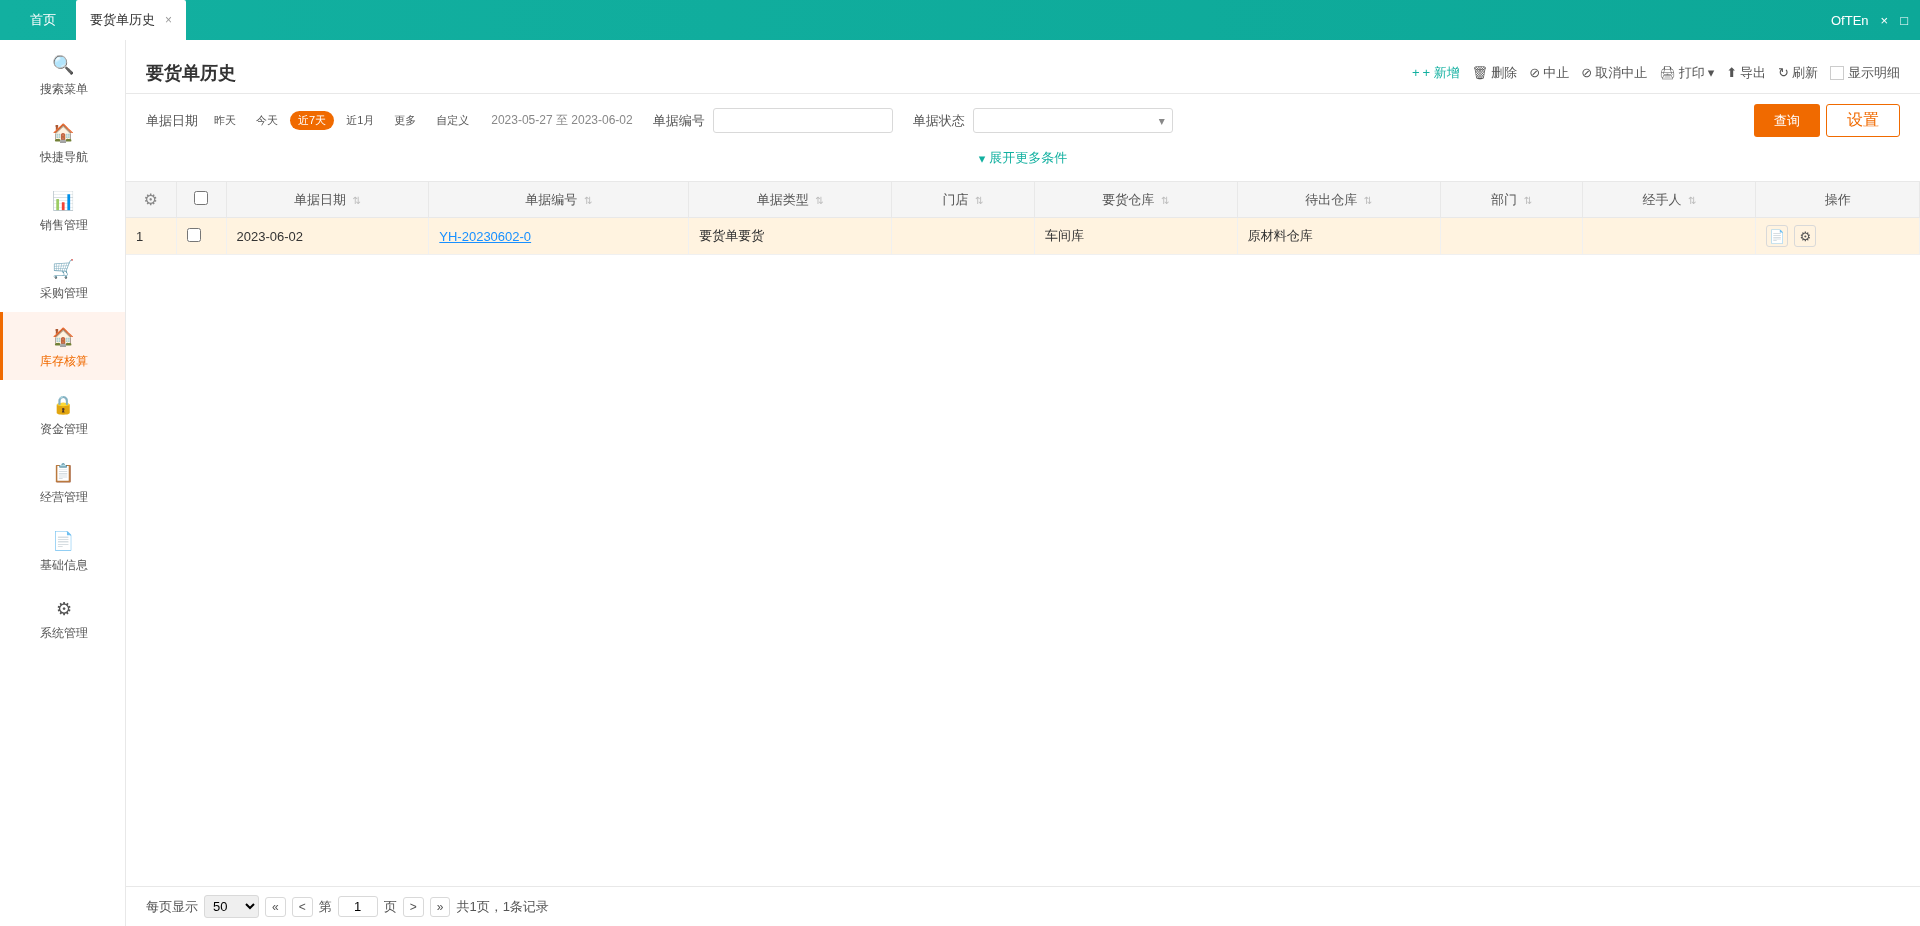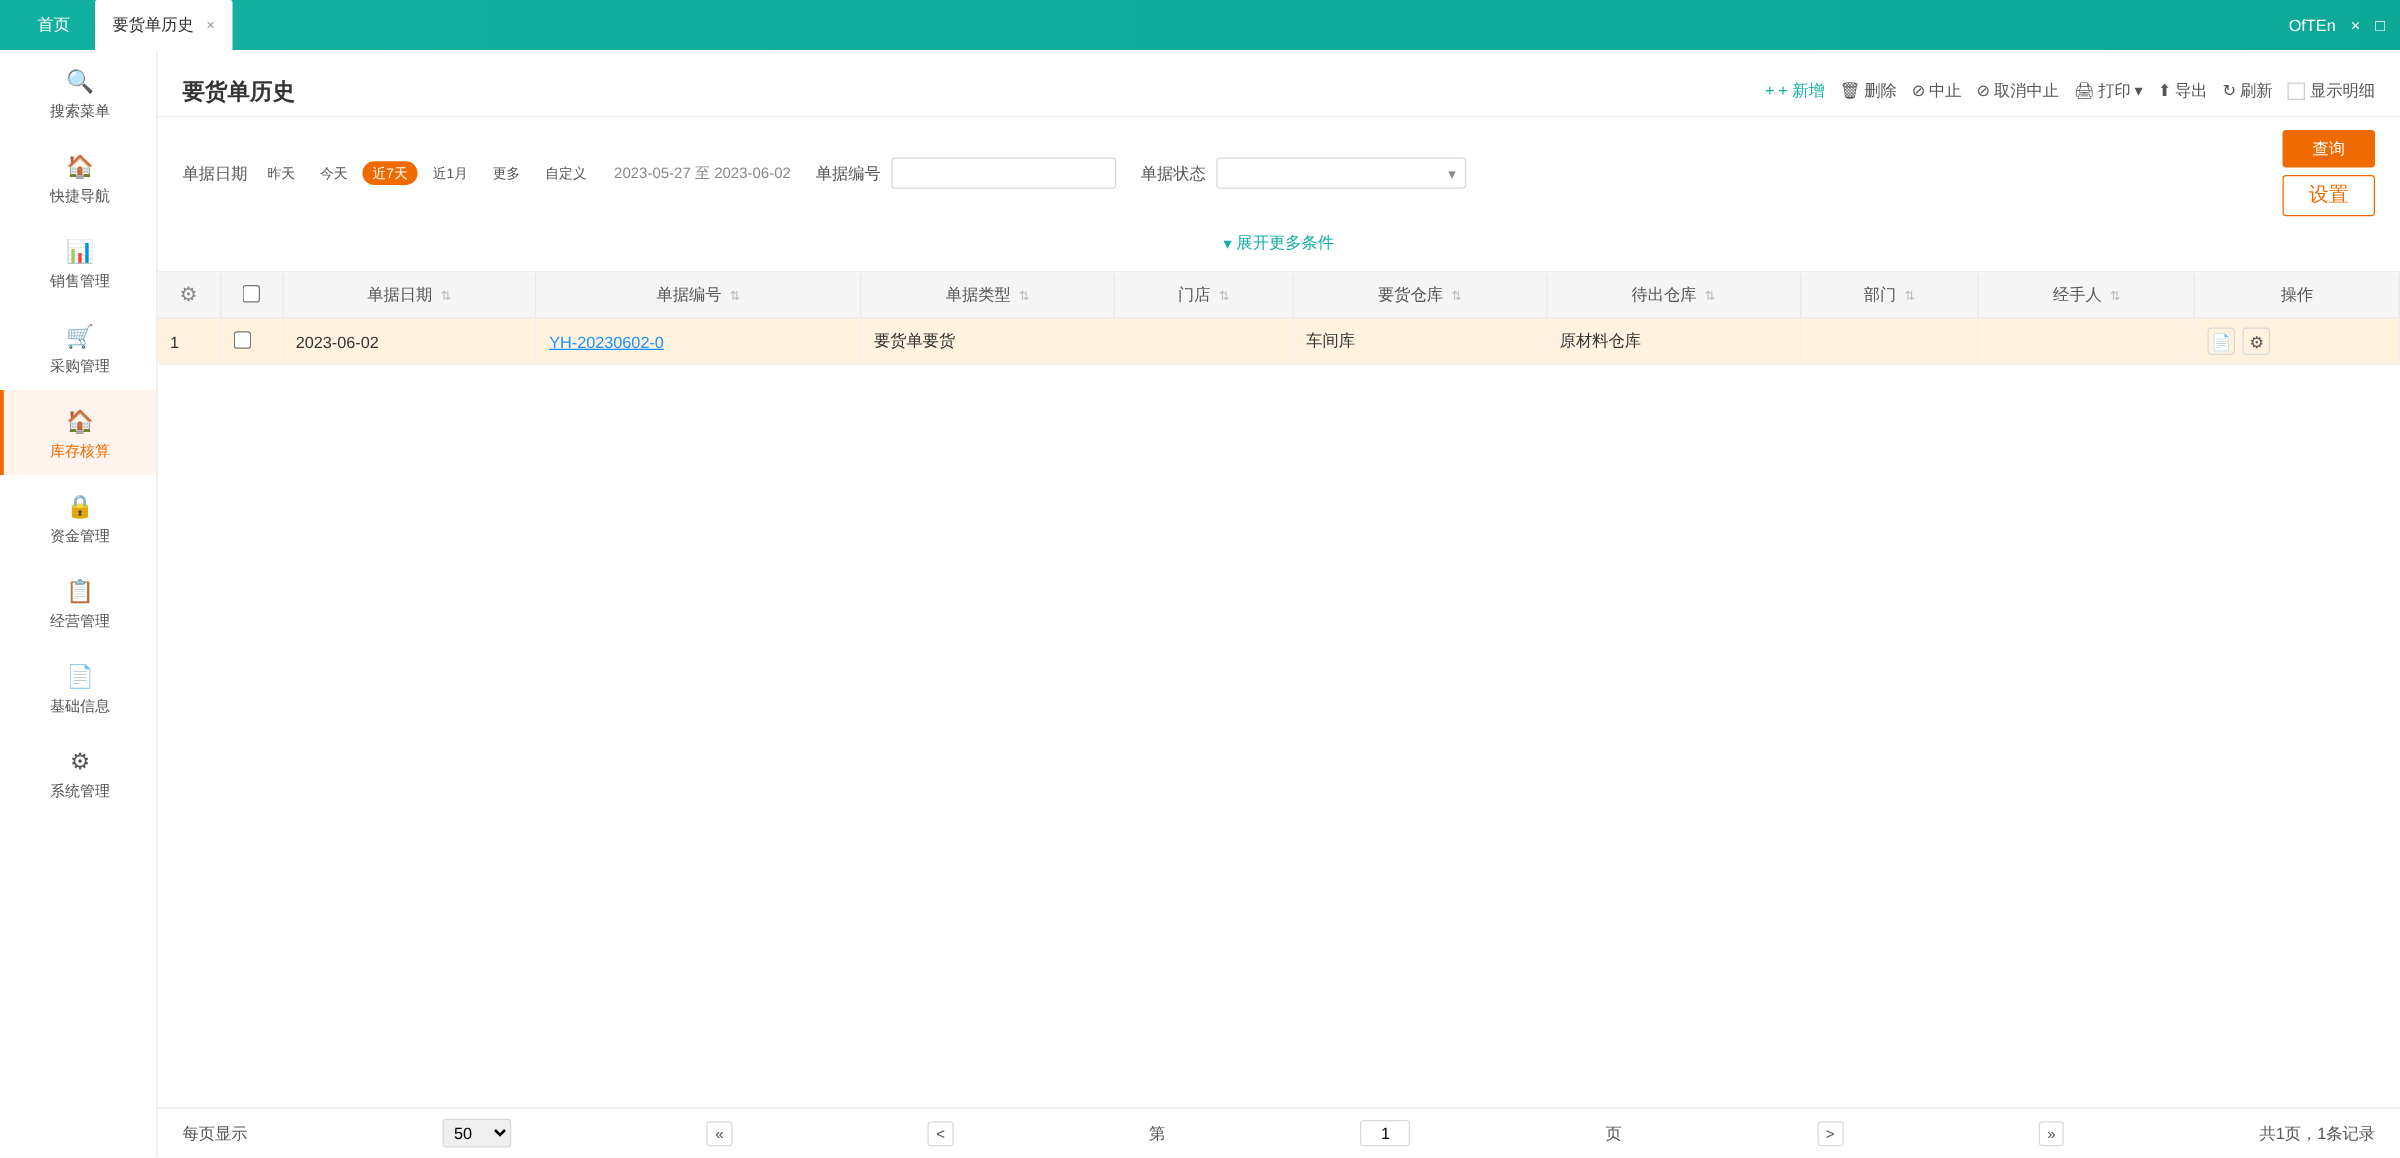--- a/index.html
+++ b/index.html
@@ -207,21 +207,21 @@
       align-items: center;
       justify-content: center;
       gap: 4px;
       color: #12b0a0;
       cursor: pointer;
       font-size: 13px;
       padding: 4px 0;
     }
     .action-btns {
       display: flex;
-      flex-direction: column;
+      flex-direction: row;
       gap: 6px;
       margin-left: auto;
     }
     .btn-query {
       background: #f06a00;
       color: #fff;
       border: none;
       border-radius: 3px;
       padding: 6px 20px;
       cursor: pointer;
@@ -290,21 +290,21 @@
       font-size: 13px;
     }
 
     
     .pagination {
       background: #fff;
       border-top: 1px solid #e8e8e8;
       padding: 8px 20px;
       display: flex;
       align-items: center;
-      justify-content: space-between;
+      justify-content: flex-start;
       gap: 6px;
       flex-shrink: 0;
       color: #555;
       font-size: 13px;
     }
     .page-size-select {
       border: 1px solid #d9d9d9;
       border-radius: 3px;
       padding: 2px 4px;
       font-size: 13px;

